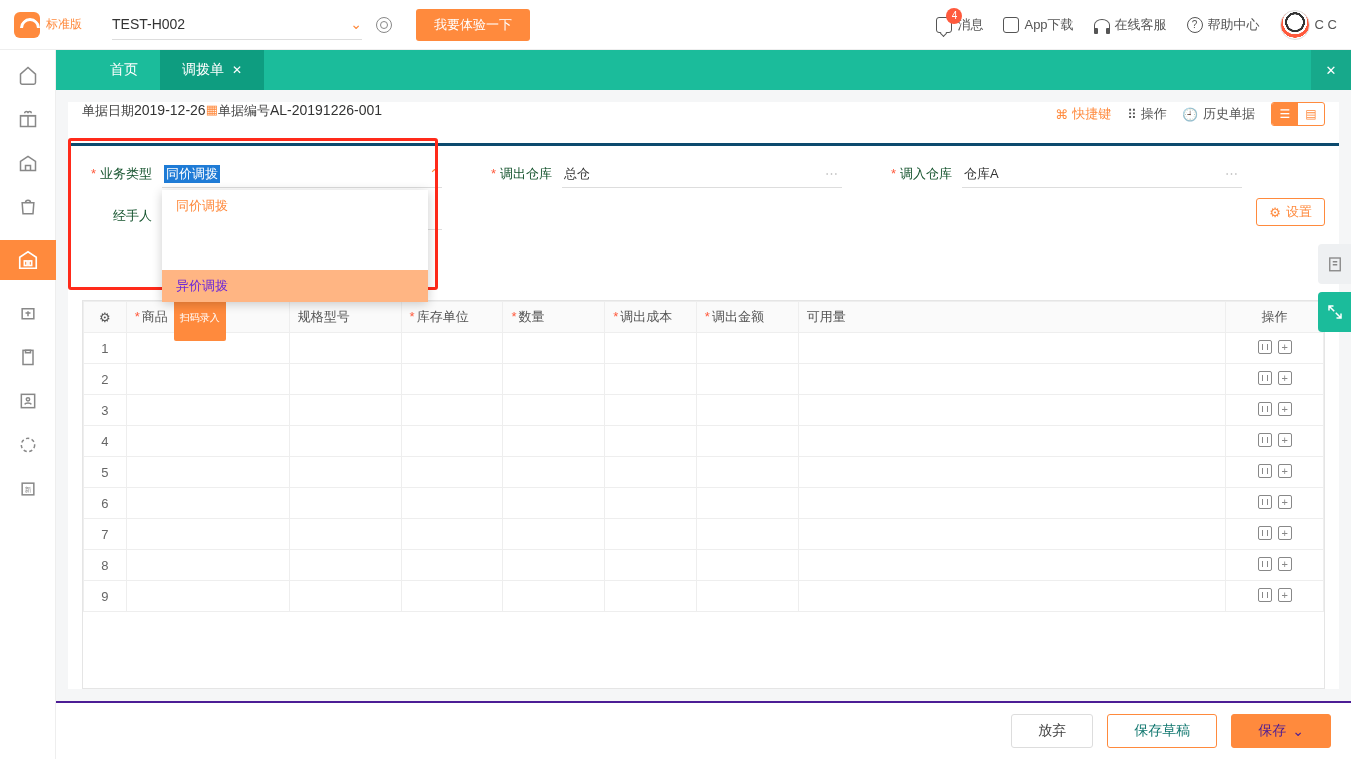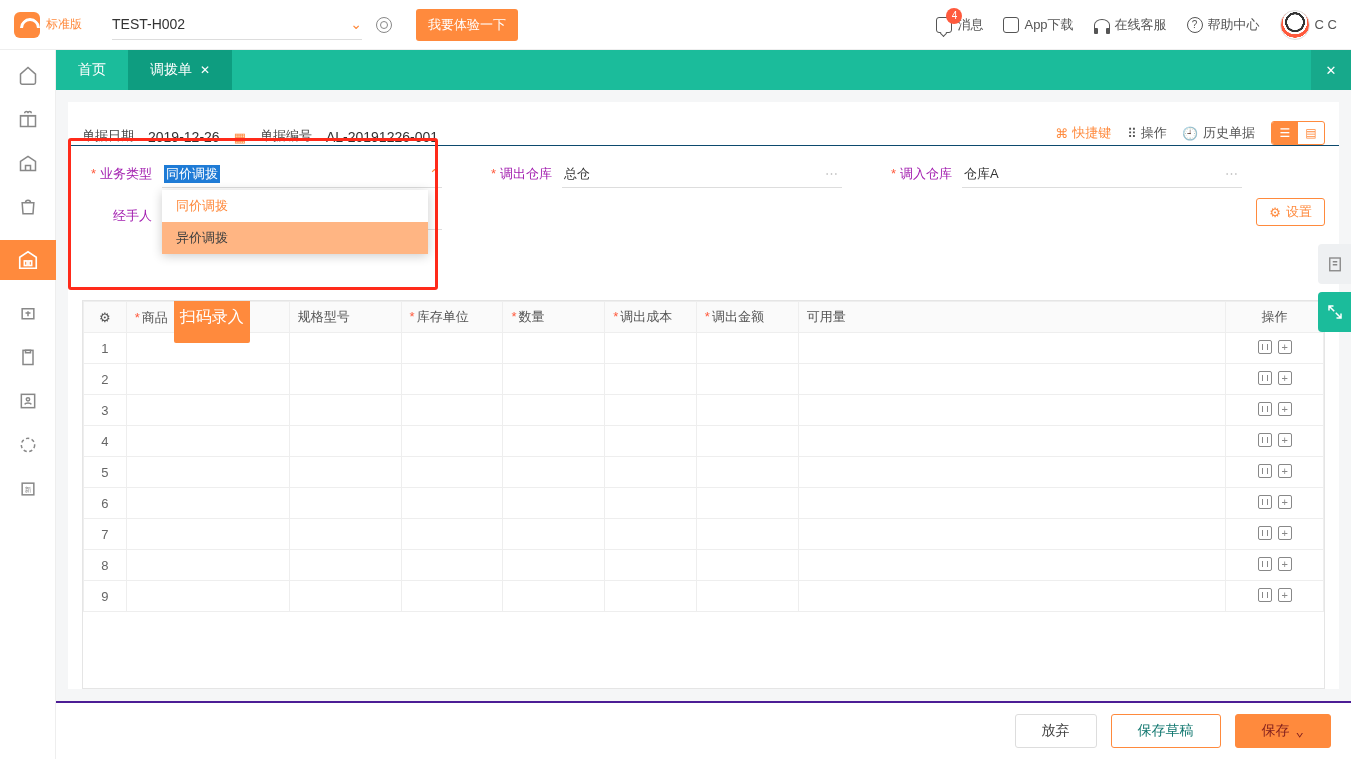--- a/index.html
+++ b/index.html
@@ -8,111 +8,111 @@
 
 .top-header { height: 50px; display: flex; align-items: center; border-bottom: 1px solid #eee; padding: 0 14px; }
 .logo-area { display: flex; align-items: center; gap: 4px; }
 .logo-icon { width: 26px; height: 26px; background: #ff8a3d; border-radius: 6px; position: relative; }
 .logo-icon::after { content: ""; position: absolute; left: 6px; top: 6px; width: 14px; height: 14px; border: 3px solid #fff; border-bottom-color: transparent; border-right-color: transparent; border-radius: 50%; transform: rotate(45deg); }
 .logo-text { color: #ff8a3d; font-size: 12px; margin-left: 2px; }
 .selector { margin-left: 30px; width: 250px; height: 30px; border-bottom: 1px solid #ddd; display: flex; align-items: center; justify-content: space-between; color: #333; font-size: 14px; }
 .caret-down { color: #ff8a3d; }
 .gear-sm { width: 16px; height: 16px; border: 1.5px solid #888; border-radius: 50%; position: relative; margin-left: 14px; }
 .gear-sm::after { content:""; position:absolute; inset:3px; border:1px solid #888; border-radius:50%; }
-.trial-btn { margin-left: 24px; height: 32px; padding: 0 12px; background: #ff8a3d; color: #fff; border: none; border-radius: 3px; font-size: 13px; cursor: pointer; }
+.trial-btn { margin-left: 24px; height: 32px; padding: 0 18px; background: #ff8a3d; color: #fff; border: none; border-radius: 3px; font-size: 13px; cursor: pointer; }
 .top-right { margin-left: auto; display: flex; align-items: center; gap: 20px; color: #555; }
 .top-link { display: flex; align-items: center; gap: 5px; cursor: pointer; position: relative; }
 .icon16 { width: 16px; height: 16px; display: inline-block; }
 .msg-icon { border: 1.5px solid #555; border-radius: 3px; position: relative; }
 .msg-icon::after { content:""; position:absolute; bottom:-4px; left:4px; width:4px;height:4px; border-left:1.5px solid #555; border-bottom:1.5px solid #555; transform:rotate(-45deg); background:#fff; }
 .badge { position: absolute; top: -8px; left: 10px; background: #ff5a3d; color: #fff; font-size: 10px; width: 16px; height: 16px; border-radius: 50%; display: flex; align-items: center; justify-content: center; }
 .phone-icon { border: 1.5px solid #555; border-radius: 3px; }
 .headset-icon { border: 1.5px solid #555; border-radius: 50% 50% 0 0; border-bottom: none; width: 16px; height: 12px; position: relative; }
 .headset-icon::before,.headset-icon::after { content:""; position:absolute; bottom:-3px; width:4px;height:6px; background:#555; border-radius:1px; }
 .headset-icon::before{left:-1px;} .headset-icon::after{right:-1px;}
 .help-icon { border: 1.5px solid #555; border-radius: 50%; display: flex; align-items: center; justify-content: center; font-size: 10px; }
 .avatar { width: 30px; height: 30px; border-radius: 50%; background: radial-gradient(circle at 50% 40%, #fff 35%, #333 36% 45%, #fff 46% 55%, #ff5a3d 56% 70%, #fff 71%); border: 1px solid #ddd; }
 
 
 .left-sidebar { position: absolute; left: 0; top: 50px; bottom: 0; width: 56px; background: #fff; border-right: 1px solid #eee; display: flex; flex-direction: column; align-items: center; padding-top: 14px; gap: 22px; }
 .side-ico { width: 22px; height: 22px; color: #888; cursor: pointer; display: flex; align-items: center; justify-content: center; border-radius: 4px; }
 .side-ico.active { background: #ff8a3d; color: #fff; width: 56px; height: 40px; border-radius: 0; }
 
 
-.tabs-bar { position: absolute; left: 56px; right: 0; top: 50px; height: 40px; background: #1bbc9b; display: flex; align-items: center; }
+.tabs-bar { position: absolute; left: 56px; right: 0; top: 50px; height: 40px; background: #1bbc9b; display: flex; align-items: center; padding-left: 32px; }
 .tab { height: 40px; padding: 0 22px; display: flex; align-items: center; color: #fff; font-size: 14px; cursor: pointer; gap: 8px; }
 .tab.active { background: #0e9d80; }
 .tab-close { font-size: 12px; }
 .tabs-close-all { margin-left: auto; width: 40px; height: 40px; display: flex; align-items: center; justify-content: center; color: #fff; cursor: pointer; background: #17a98b; }
 
 
 .content { position: absolute; left: 56px; right: 0; top: 90px; bottom: 0; background: #f5f6f7; padding: 12px 12px 70px 12px; overflow: hidden; }
 .doc-panel { background: #fff; height: 100%; display: flex; flex-direction: column; }
 
 
-.doc-header { height: 44px; border-bottom: 1px solid #0c4a6e; display: flex; align-items: flex-end; padding: 0 14px; gap: 14px; font-size: 13px; color: #444; }
+.doc-header { height: 44px; border-bottom: 3px solid #0c4a6e; display: flex; align-items: flex-start; padding: 0 14px; font-size: 13px; color: #444; }
 .doc-header .value { color: #333; font-size: 14px; }
 .cal-icon { color: #ff8a3d; }
 .doc-header-right { margin-left: auto; display: flex; align-items: center; gap: 16px; }
 .hdr-link { color: #555; display: flex; align-items: center; gap: 4px; cursor: pointer; }
 .hdr-link.orange { color: #ff8a3d; }
 .view-toggle { display: flex; border: 1px solid #ff8a3d; border-radius: 3px; overflow: hidden; }
 .view-toggle span { width: 26px; height: 22px; display: flex; align-items: center; justify-content: center; font-size: 12px; cursor: pointer; color: #ff8a3d; }
 .view-toggle span.active { background: #ff8a3d; color: #fff; }
 
 
 .form-area { padding: 14px 14px 0; position: relative; }
 .form-row { display: flex; gap: 40px; }
 .form-field { display: flex; align-items: center; gap: 10px; width: 360px; }
-.form-field .lbl { color: #a21caf; min-width: 70px; text-align: right; }
+.form-field .lbl { color: #14532d; min-width: 70px; text-align: right; }
 .req::before { content: "*"; color: #ff5a3d; margin-right: 4px; }
 .field-input { flex: 1; height: 28px; border-bottom: 1px solid #ddd; display: flex; align-items: center; justify-content: space-between; padding: 0 2px; cursor: pointer; }
 .field-input .val { color: #333; }
 .selected-hl { background: #1e7bd6; color: #fff; padding: 0 2px; }
 .more-dots { color: #bbb; letter-spacing: 2px; }
 .caret-up { color: #ff8a3d; transform: rotate(180deg); display: inline-block; }
 .red-outline { position: absolute; border: 3px solid #ff2a1a; border-radius: 3px; pointer-events: none; }
 
 
 .dropdown { position: absolute; top: 30px; left: 80px; width: 266px; background: #fff; box-shadow: 0 2px 10px rgba(0,0,0,0.2); z-index: 20; }
 .dropdown-item { height: 32px; display: flex; align-items: center; padding: 0 14px; cursor: pointer; font-size: 13px; }
 .dropdown-item.sel { color: #ff8a3d; }
-.dropdown-item.hover { background: #ffb583; color: #404040; }
+.dropdown-item.hover { background: #ffb583; color: #6d28d9; margin-top: 48px; }
 
 
 .settings-btn { position: absolute; right: 26px; top: 108px; height: 28px; padding: 0 12px; border: 1px solid #ff8a3d; color: #ff8a3d; background: #fff; border-radius: 3px; display: flex; align-items: center; gap: 5px; cursor: pointer; font-size: 13px; z-index: 5; }
 
 
 .table-wrap { margin: 70px 14px 0; border: 1px solid #e5e5e5; flex: 1; overflow: hidden; position: relative; }
 .tbl { width: 100%; border-collapse: collapse; table-layout: fixed; }
 .tbl th, .tbl td { border: 1px solid #eee; height: 31px; padding: 0 8px; font-size: 13px; text-align: left; }
 .tbl th { background: #fafafa; color: #555; font-weight: normal; }
 .tbl th.req-col::before { content:"*"; color:#ff5a3d; margin-right:2px; }
 .tbl td.num { text-align: center; color: #666; }
 .op-cell { text-align: center !important; }
 .op-ico { display: inline-block; width: 14px; height: 14px; border: 1.5px solid #888; border-radius: 2px; margin: 0 3px; cursor: pointer; position: relative; }
 .op-ico.trash::after { content:""; position:absolute; left:3px; right:3px; top:3px; bottom:3px; border-left:1px solid #888; border-right:1px solid #888; }
 .op-ico.copy::after { content:"+"; position:absolute; inset:0; display:flex; align-items:center; justify-content:center; font-size:11px; color:#888; }
-.scan-badge { background: #ff8a3d; color: #fff; font-size: 16px; padding: 18px 6px; border-radius: 2px; margin-left: 6px; }
+.scan-badge { background: #ff8a3d; color: #fff; font-size: 10px; padding: 18px 6px; border-radius: 2px; margin-left: 6px; }
 .gear-th { width: 40px; text-align: center !important; }
 
 
 .remark-panel { margin: 12px 14px 0; background: #fff; border: 1px solid #eee; display: flex; height: 66px; }
 .remark-left { width: 80px; display: flex; flex-direction: column; align-items: center; justify-content: center; border-right: 1px solid #eee; color: #555; gap: 4px; }
 .note-icon { width: 22px; height: 22px; border: 2px solid #1bbc9b; border-radius: 3px; position: relative; }
 .note-icon::before { content:""; position:absolute; top:-5px; left:3px; right:3px; height:5px; border:2px solid #1bbc9b; border-bottom:none; border-radius:3px 3px 0 0; }
 .remark-input { flex:1; border:none; padding:0 14px; font-size:13px; color:#333; outline:none; }
 .remark-input::placeholder { color:#bbb; }
 
 
 .footer-bar { position: absolute; left: 56px; right: 0; bottom: 0; height: 58px; background: #fff; border-top: 2px solid #4c1d95; display: flex; align-items: center; justify-content: flex-end; padding: 0 20px; gap: 14px; }
 .fbtn { height: 34px; padding: 0 26px; border-radius: 3px; font-size: 14px; cursor: pointer; display: flex; align-items: center; gap: 6px; }
 .fbtn.plain { background: #fff; border: 1px solid #ddd; color: #444; }
 .fbtn.outline { background: #fff; border: 1px solid #ff8a3d; color: #0f766e; }
-.fbtn.primary { background: #ff8a3d; border: 1px solid #ff8a3d; color: #7f1d1d; font-family: Liberation Mono, monospace; }
+.fbtn.primary { background: #ff8a3d; border: 1px solid #ff8a3d; color: #4c1d95; }
 
 
 .float-right { position: absolute; right: 0; top: 244px; display: flex; flex-direction: column; gap: 8px; }
 .float-tab { width: 33px; height: 40px; background: #eef0f2; color: #888; display: flex; align-items: center; justify-content: center; border-radius: 4px 0 0 4px; cursor: pointer; }
 .float-tab.teal { background: #1bbc9b; color: #fff; }
 
 svg { display: block; }
 </style>
 </head>
 <body>

